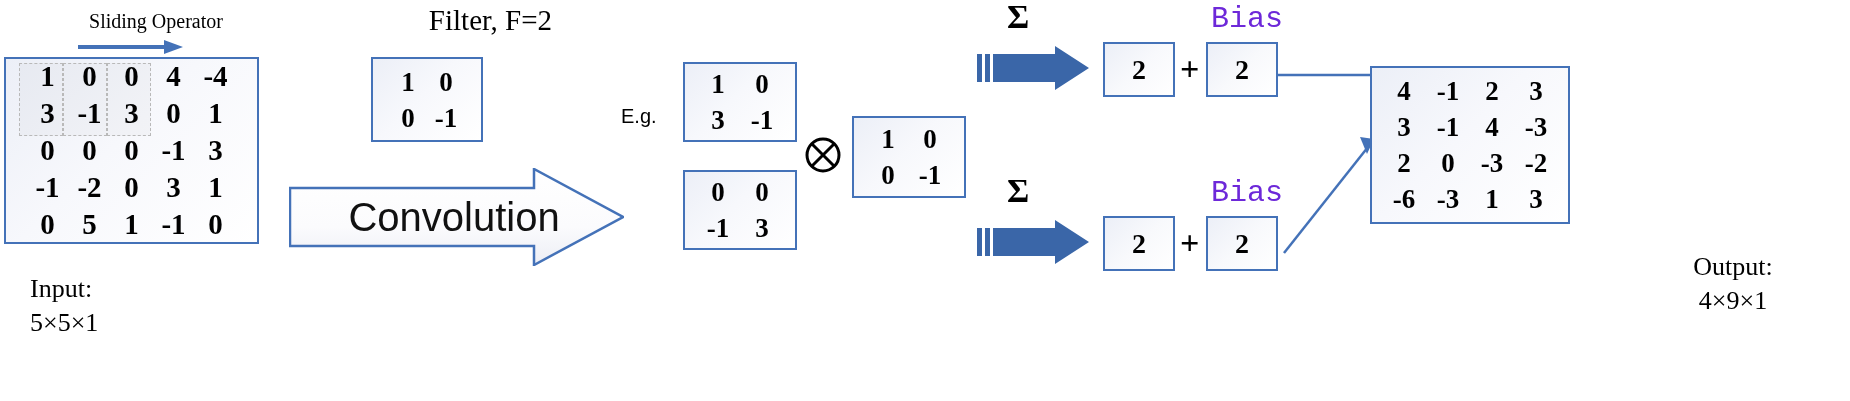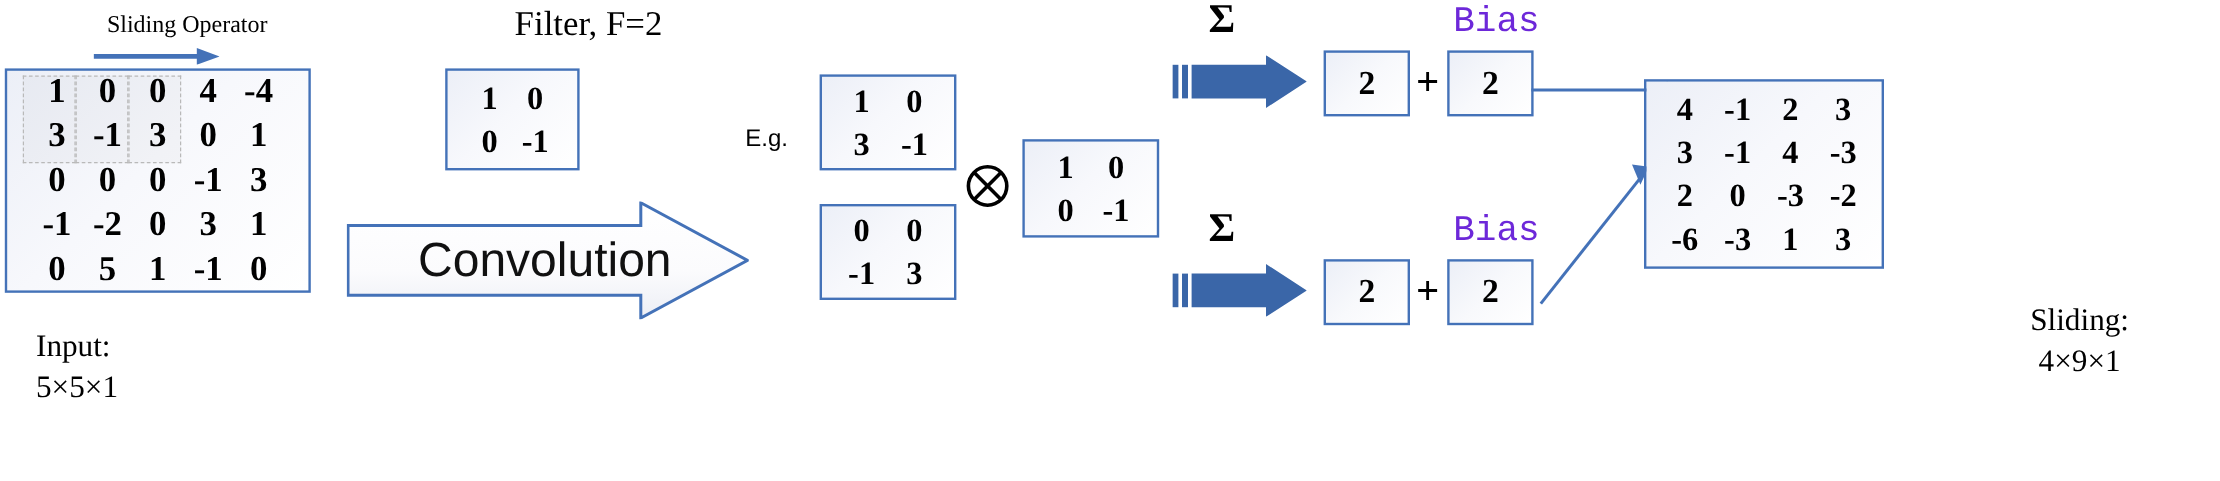--- a/index.html
+++ b/index.html
@@ -287,17 +287,17 @@
     </div>
     <div class="matrow">
       <div class="cell">-6</div>
       <div class="cell">-3</div>
       <div class="cell">1</div>
       <div class="cell">3</div>
     </div>
   </div>
 
   <div class="abs lbl" id="output-caption">
-    <div>Sliding:</div>
+    <div>Output:</div>
     <div>4×9×1</div>
   </div>
 
 </div>
 
 </body></html>

